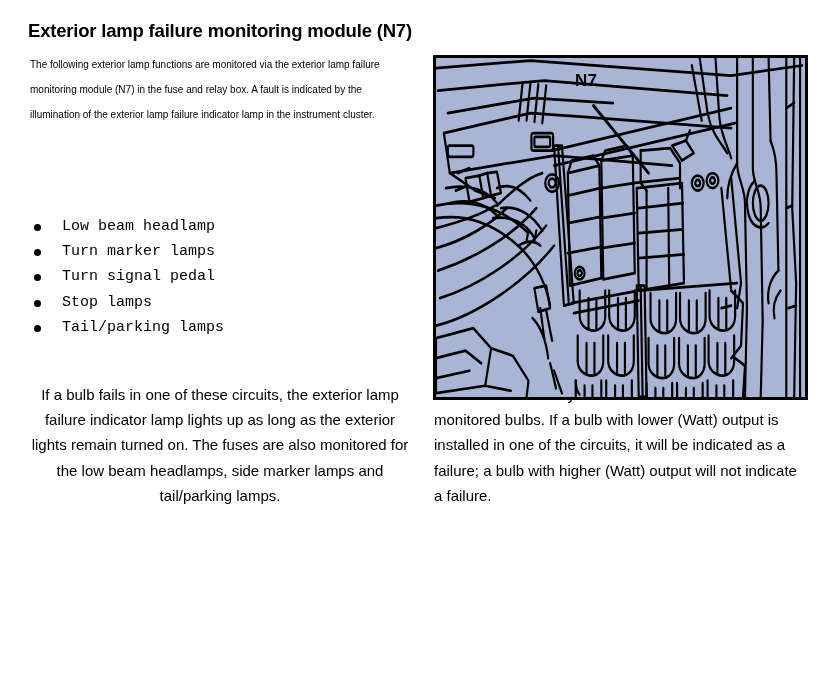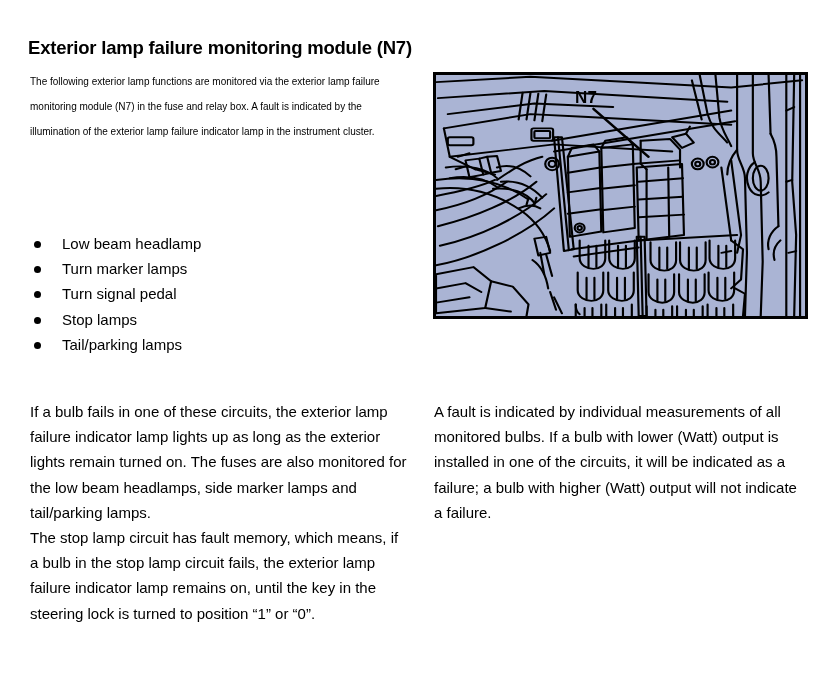--- a/index.html
+++ b/index.html
@@ -13,21 +13,20 @@
     height: 695px;
     position: relative;
     overflow: hidden;
     font-family: "Liberation Sans", sans-serif;
     color: #000000;
     -webkit-font-smoothing: none;
   }
   .page {
     position: absolute;
     inset: 0;
-    margin-top: 17px;
   }
 
   
   .page-title {
     position: absolute;
     left: 28px;
     top: 8px;
     width: 520px;
     font-size: 18.5px;
     font-weight: bold;
@@ -49,20 +48,21 @@
   
   .lamp-list {
     position: absolute;
     left: 30px;
     top: 214px;
     width: 330px;
     margin: 0;
     padding: 0;
     list-style: none;
     font-size: 15px;
+    font-family: Liberation Mono, monospace;
   }
   .lamp-list li {
     position: relative;
     padding-left: 32px;
     line-height: 25.2px;
     height: 25.2px;
   }
   .lamp-list li .bullet {
     position: absolute;
     left: 4px;
@@ -74,40 +74,41 @@
   }
 
   
   .lower-left {
     position: absolute;
     left: 30px;
     top: 382px;
     width: 380px;
     font-size: 15px;
     line-height: 25.2px;
+    text-align: center;
   }
   .lower-left p { margin: 0; }
 
   .lower-right {
     position: absolute;
     left: 434px;
     top: 382px;
     width: 370px;
     font-size: 15px;
     line-height: 25.2px;
   }
   .lower-right p { margin: 0; }
 
   
   .figure {
     position: absolute;
     left: 433px;
     top: 55px;
     width: 375px;
-    height: 247px;
+    height: 345px;
     border: 3px solid #000;
     box-sizing: border-box;
     background: #aab4d4;
     overflow: hidden;
   }
   .figure svg {
     display: block;
     width: 100%;
     height: 100%;
   }
@@ -149,21 +150,20 @@
       <span>Stop lamps</span>
     </li>
     <li>
       <span class="bullet"></span>
       <span>Tail/parking lamps</span>
     </li>
   </ul>
 
   <div class="lower-left">
     <p>If a bulb fails in one of these circuits, the exterior lamp failure indicator lamp lights up as long as the exterior lights remain turned on. The fuses are also monitored for the low beam headlamps, side marker lamps and tail/parking lamps.</p>
-    <p>The stop lamp circuit has fault memory, which means, if a bulb in the stop lamp circuit fails, the exterior lamp failure indicator lamp remains on, until the key in the steering lock is turned to position “1” or “0”.</p>
   </div>
 
   <div class="lower-right">
     <p>A fault is indicated by individual measurements of all monitored bulbs.  If a bulb with lower (Watt) output is installed in one of the circuits, it will be indicated as a failure; a bulb with higher (Watt) output will not indicate a failure.</p>
   </div>
 
   <figure class="figure" style="margin:0">
     <span class="fig-label">N7</span>
 
     <svg viewBox="0 0 375 271" preserveAspectRatio="none">

